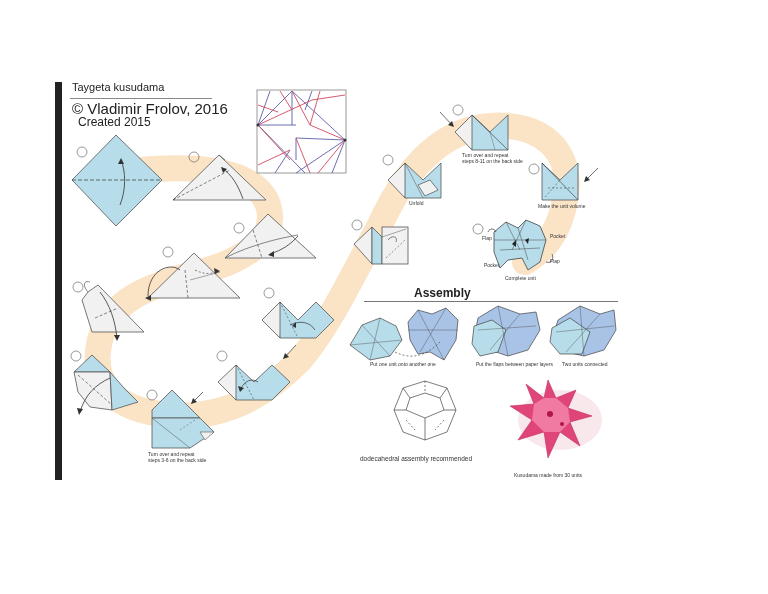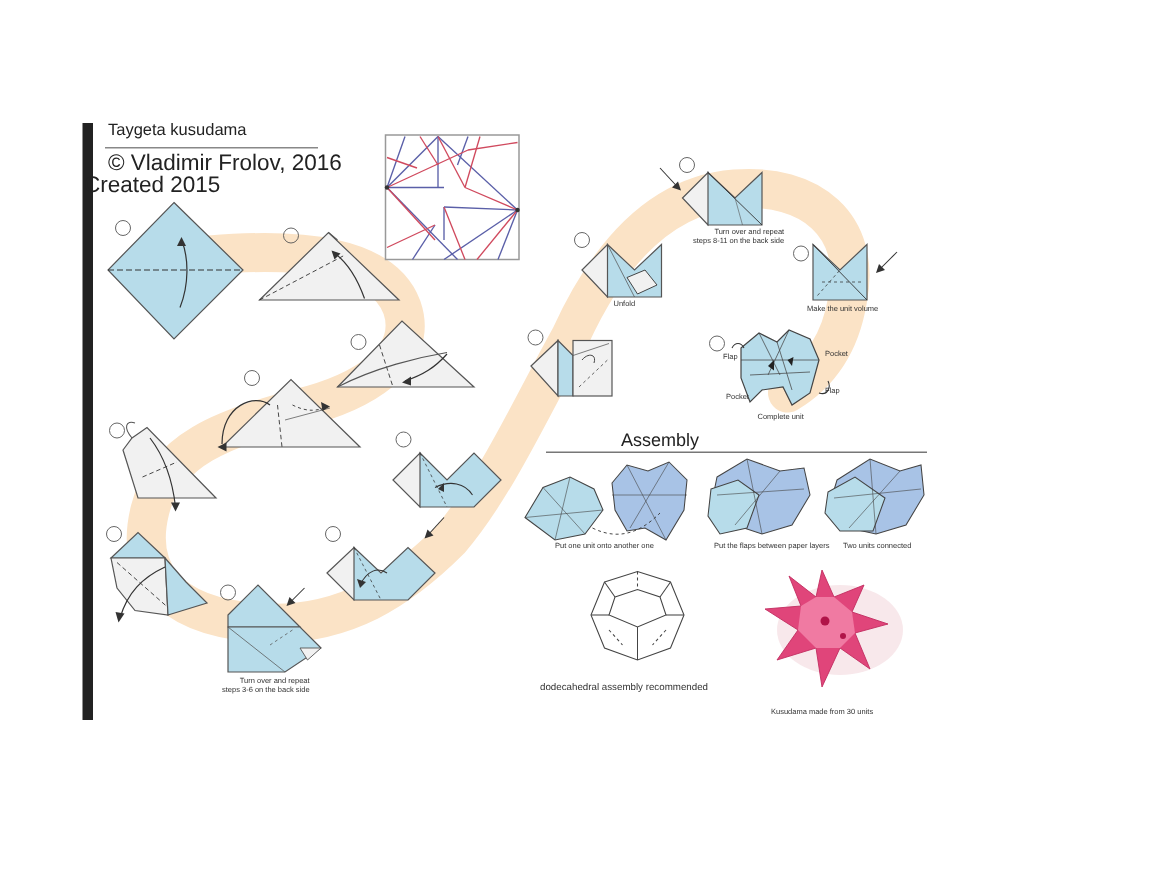--- a/index.html
+++ b/index.html
@@ -1,24 +1,24 @@
 <!DOCTYPE html>
 <html><head>
   <meta charset="utf-8">
   <style>
     html, body { margin: 0; padding: 0; background: #ffffff; }
     body { width: 768px; height: 594px; position: relative; overflow: hidden; font-family: "Liberation Sans", sans-serif; }
-    .sheet { position: absolute; left: 0; top: 0; width: 664px; height: 594px; text-align: right; }
+    .sheet { position: absolute; left: 0; top: 0; width: 664px; height: 594px; }
     .left-bar { position: absolute; left: 55px; top: 82px; width: 7px; height: 398px; background: #222222; }
     .title { position: absolute; left: 72px; top: 81px; font-size: 11px; color: #222; }
     .title-rule { position: absolute; left: 70px; top: 98px; width: 142px; height: 1px; background: #888; }
     .credit { position: absolute; left: 72px; top: 103px; font-size: 15px; color: #222; line-height: 12px; }
-    .created { position: absolute; left: 56px; top: 115px; font-size: 15px; color: #222; }
+    .created { position: absolute; left: 78px; top: 115px; font-size: 12px; color: #222; }
     .caption { position: absolute; font-size: 5px; color: #333; line-height: 6px; white-space: nowrap; }
-    .assembly-title { position: absolute; left: 414px; top: 286px; font-size: 12px; color: #222; }
+    .assembly-title { position: absolute; left: 414px; top: 286px; font-size: 12px; color: #222; font-weight: bold; }
     .assembly-rule { position: absolute; left: 364px; top: 301px; width: 254px; height: 1px; background: #777; }
     .dodeca-caption { position: absolute; left: 360px; top: 455px; font-size: 6.5px; color: #333; white-space: nowrap; }
     svg.art { position: absolute; left: 0; top: 0; }
   </style>
 </head>
 <body>
 
 <div class="sheet">
 
   <div class="left-bar"></div>

